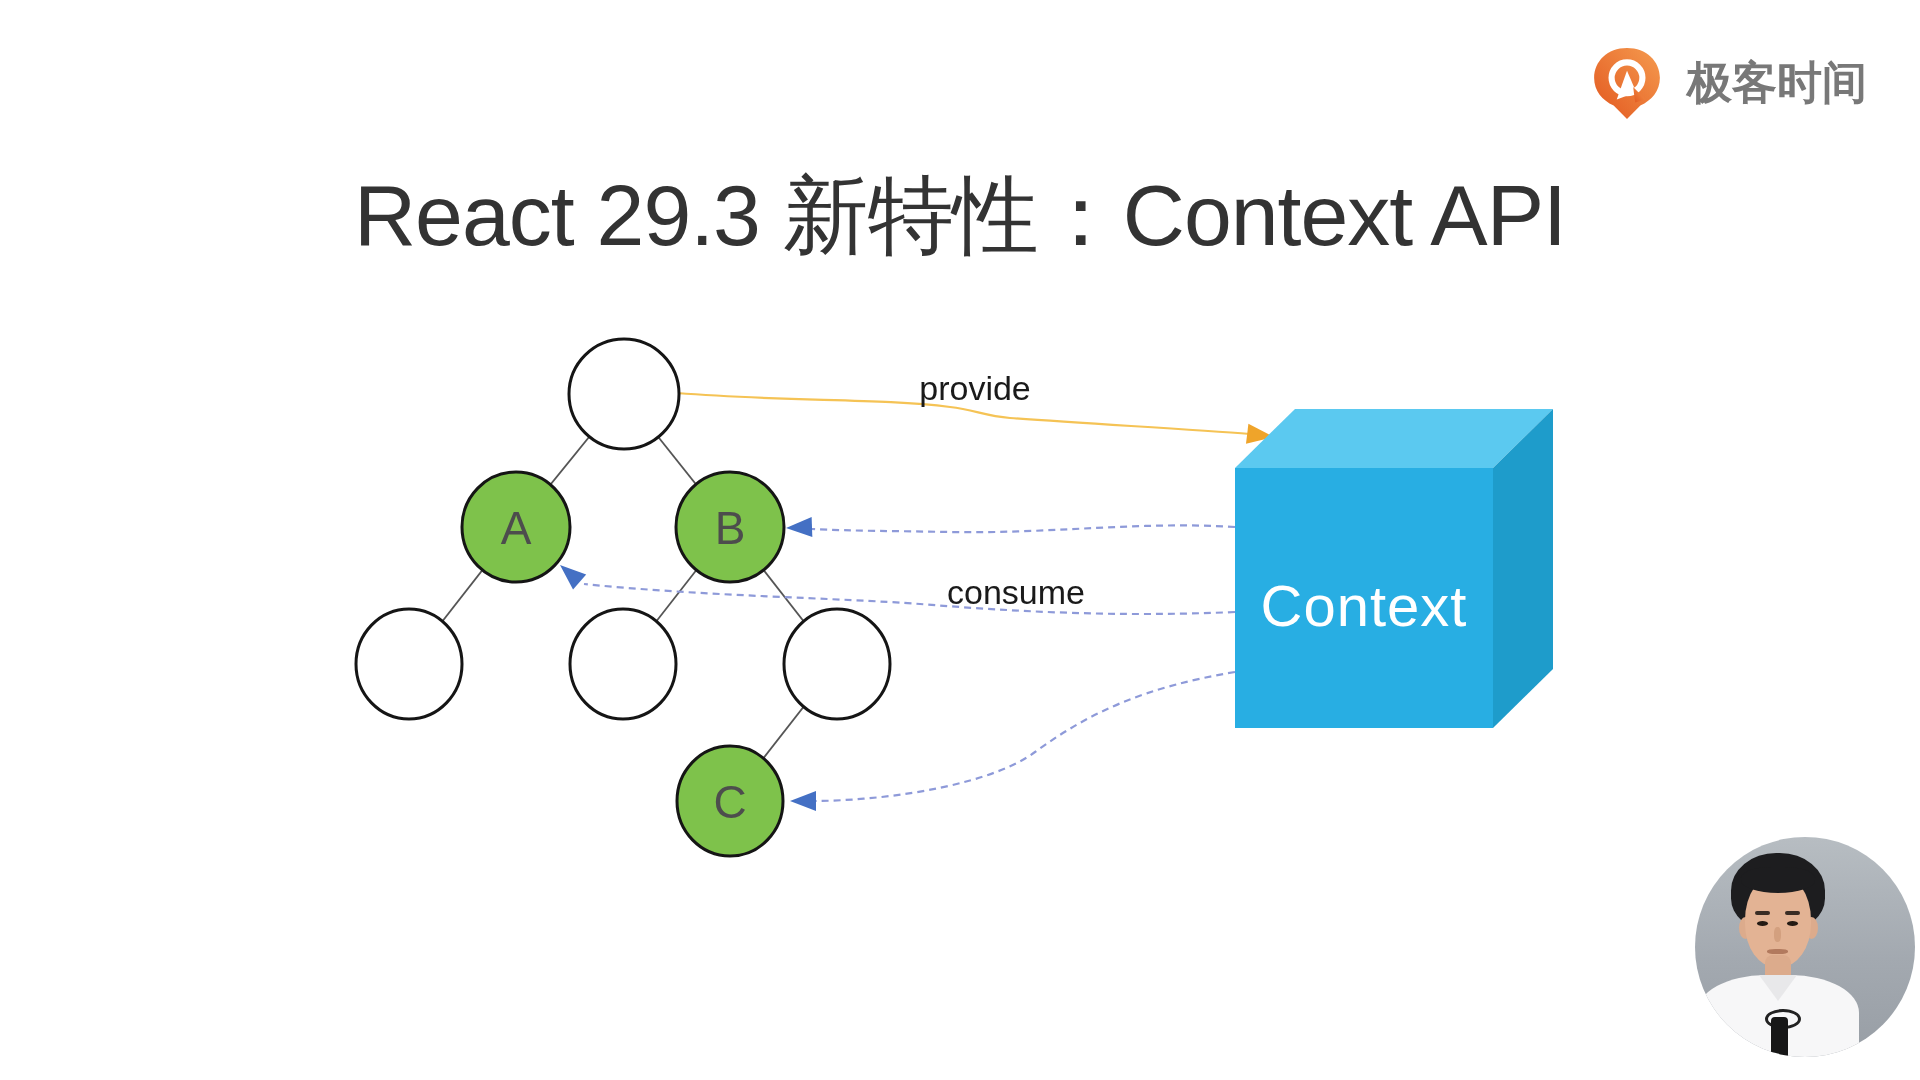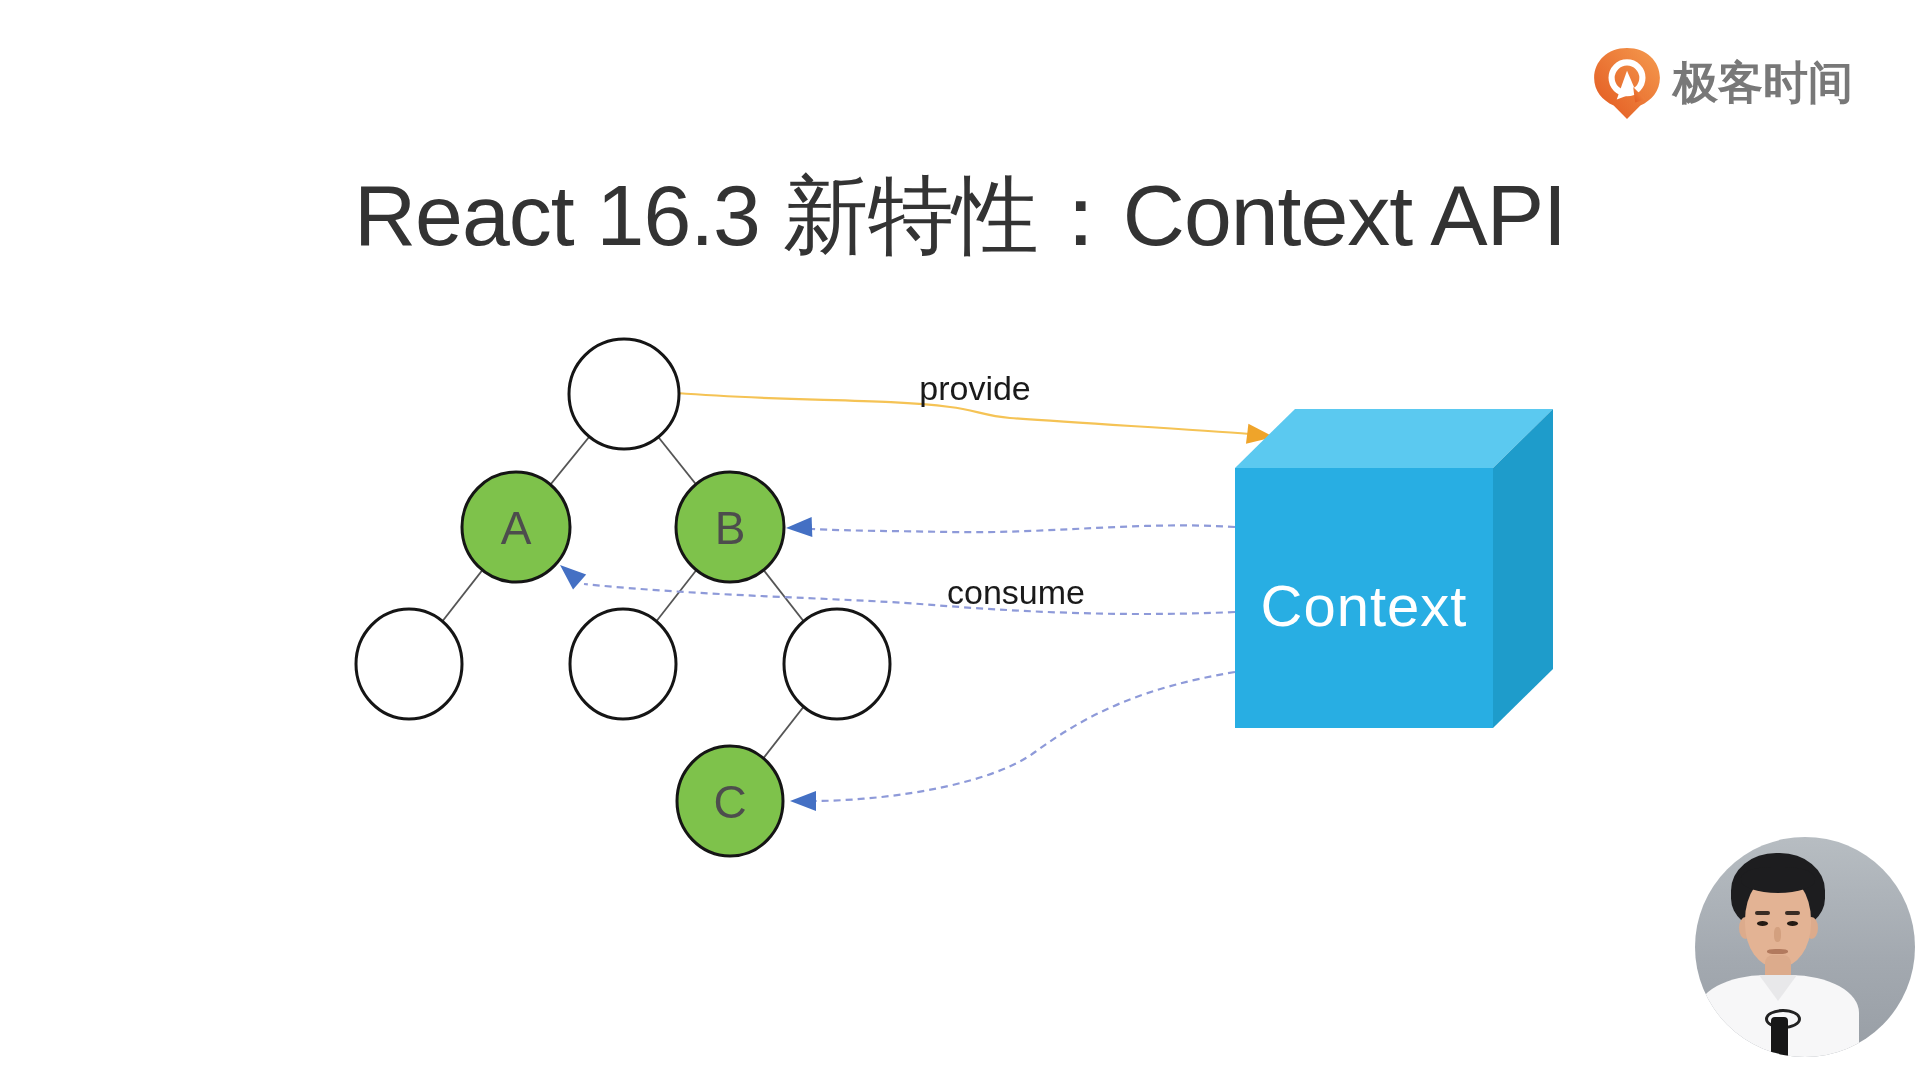--- a/index.html
+++ b/index.html
@@ -4,21 +4,21 @@
 <style>
   html,body{margin:0;padding:0;background:#ffffff;width:1920px;height:1080px;overflow:hidden;
             font-family:"Liberation Sans","DejaVu Sans",sans-serif;}
   .stage{position:relative;width:1920px;height:1080px;background:#fff;}
 
   .title{position:absolute;top:100px;left:0;right:0;text-align:center;
          font-size:86px;font-weight:300;color:#333;letter-spacing:-1px;white-space:nowrap;}
 
   .logo{position:absolute;left:1591px;top:46px;display:flex;align-items:center;}
   .logo svg{width:72px;height:74px;display:block;}
-  .logo .brand{margin-left:10px;font-size:45px;font-weight:600;color:#787878;line-height:72px;}
+  .logo .brand{margin-left:24px;font-size:45px;font-weight:600;color:#787878;line-height:72px;}
 
   .diagram{position:absolute;left:0;top:0;width:1920px;height:1080px;}
 
   .webcam{position:absolute;left:1695px;top:837px;width:220px;height:220px;border-radius:50%;
           overflow:hidden;background:linear-gradient(180deg,#b7bdc2 0%,#a3a9b0 55%,#989ea5 100%);}
   .webcam *{position:absolute;}
   .hair{left:36px;top:16px;width:94px;height:78px;background:#1d1d1f;border-radius:48% 48% 42% 42%;}
   .ear{width:13px;height:22px;background:#dcab8c;border-radius:50%;top:80px;}
   .ear.l{left:44px}.ear.r{left:110px}
   .face{left:50px;top:36px;width:66px;height:94px;background:#e3b394;border-radius:50% 50% 46% 46%;}
@@ -34,21 +34,21 @@
   .collar{left:64px;top:138px;width:38px;height:26px;background:#e8e8ea;
           clip-path:polygon(0 0,100% 0,50% 100%);}
   .mic{left:76px;top:180px;width:17px;height:42px;background:#171717;border-radius:4px;}
   .mic-clip{left:70px;top:172px;width:30px;height:14px;border:3px solid #222;border-radius:50%;background:transparent;}
 </style>
 </head>
 <body>
 
 <div class="stage">
 
-  <h1 class="title">React 16.3 新特性：Context API</h1>
+  <h1 class="title">React 29.3 新特性：Context API</h1>
 
   <div class="logo">
     <svg viewBox="0 0 70 72">
       <defs>
         <linearGradient id="lg" x1="0" y1="1" x2="1" y2="0">
           <stop offset="0" stop-color="#E2571F"></stop>
           <stop offset="1" stop-color="#F59B4F"></stop>
         </linearGradient>
       </defs>
       <path d="M35 2 C16 2 3 15 3 31 C3 44 11 53 22 58 L35 71 L48 58 C59 53 67 44 67 31 C67 15 54 2 35 2 Z" fill="url(#lg)"></path>

